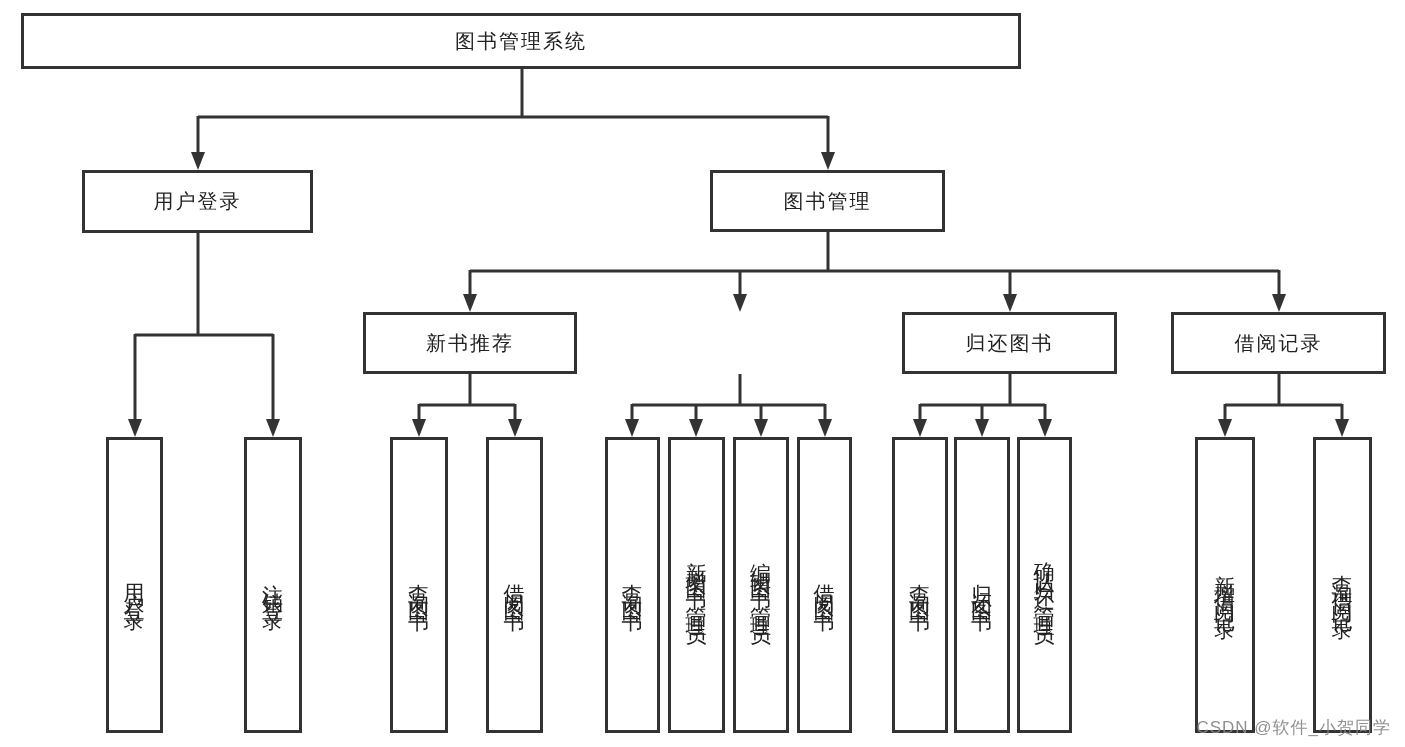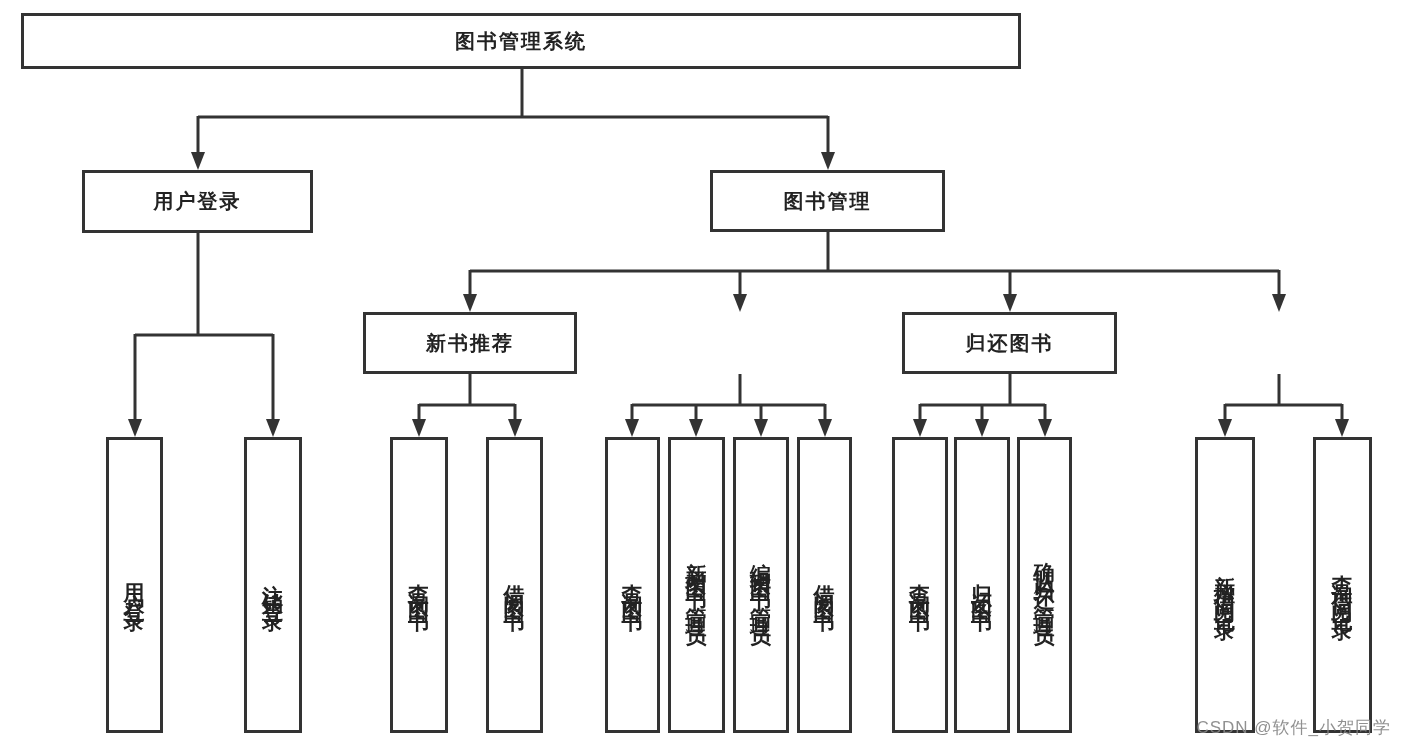--- a/index.html
+++ b/index.html
@@ -3,21 +3,21 @@
 <meta charset="utf-8">
 <style>
   html,body{margin:0;padding:0;background:#ffffff;}
   #canvas{
     position:relative;width:1405px;height:747px;background:#ffffff;overflow:hidden;
     font-family:"Liberation Sans","DejaVu Sans",sans-serif;
   }
   #connectors{position:absolute;left:0;top:0;z-index:1;}
   .node{
     position:absolute;box-sizing:border-box;background:#ffffff;border:3px solid #333333;
-    display:flex;align-items:center;justify-content:center;color:#222222;z-index:2;font-weight:bold;
+    display:flex;align-items:center;justify-content:center;color:#222222;z-index:2;
   }
   .node.h span{font-size:20px;letter-spacing:2px;white-space:nowrap;}
   .node.v span{
     writing-mode:vertical-rl;text-orientation:mixed;
     font-size:21px;line-height:1;letter-spacing:9px;white-space:nowrap;
   }
   #watermark{
     position:absolute;right:14px;bottom:8px;z-index:3;
     font-size:17px;letter-spacing:1px;color:rgba(135,135,135,0.92);white-space:nowrap;
   }
@@ -103,20 +103,23 @@
   <div class="node h" style="left:710px;top:170px;width:235px;height:62px">
     <span>图书管理</span>
   </div>
 
   <div class="node h" style="left:363px;top:312px;width:214px;height:62px">
     <span>新书推荐</span>
   </div>
   <div class="node h" style="left:902px;top:312px;width:215px;height:62px">
     <span>归还图书</span>
   </div>
+  <div class="node h" style="left:1171px;top:312px;width:215px;height:62px">
+    <span>借阅记录</span>
+  </div>
 
   <div class="node v" style="left:106px;top:437px;width:57px;height:296px">
     <span>用户登录</span>
   </div>
   <div class="node v" style="left:244px;top:437px;width:58px;height:296px">
     <span>注销登录</span>
   </div>
   <div class="node v" style="left:390px;top:437px;width:58px;height:296px">
     <span>查询图书</span>
   </div>

